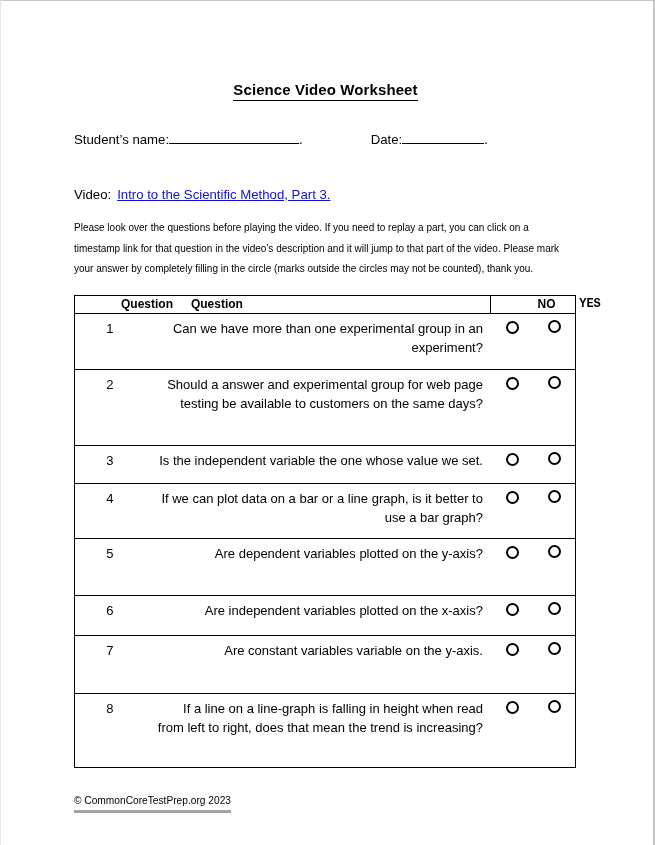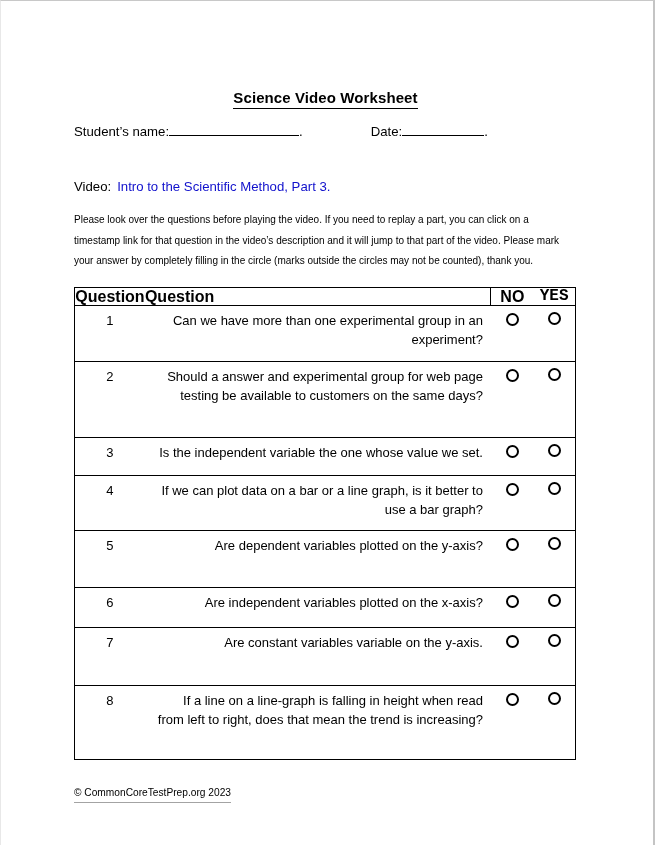--- a/index.html
+++ b/index.html
@@ -20,42 +20,42 @@
     height: 845px;
     box-sizing: border-box;
     background: #ffffff;
     border-top: 1px solid #c8c8c8;
     border-left: 1px solid #e8e8e8;
     border-right: 2px solid #c4c4c4;
   }
   .content {
     position: absolute;
     left: 73px;
-    top: 16px;
+    top: 8px;
     width: 503px;
   }
 
   
   .title-wrap {
     margin-top: 72px;
     text-align: center;
   }
   .title {
     display: inline-block;
     font-size: 15px;
     font-weight: bold;
     letter-spacing: 0.1px;
     border-bottom: 1px solid #000;
     padding-bottom: 1px;
     line-height: 18px;
   }
 
   
   .namedate {
-    margin-top: 14px;
+    margin-top: 30px;
     font-size: 13.2px;
     line-height: 18px;
     white-space: nowrap;
   }
   .blank {
     display: inline-block;
     border-bottom: 1px solid #000;
     vertical-align: baseline;
   }
   .blank-name { width: 130px; }
@@ -64,20 +64,21 @@
 
   
   .video-line {
     margin-top: 37px;
     font-size: 13.2px;
     line-height: 18px;
   }
   .video-label { }
   .video-link {
     color: #1111cc;
+    text-decoration: underline;
     margin-left: 6px;
     cursor: pointer;
   }
 
   
   .instructions {
     margin-top: 14px;
     font-size: 10px;
     line-height: 20.5px;
     width: 500px;
@@ -97,24 +98,25 @@
     border: none;
   }
   .qtable {
     border-top: 1.6px solid #000;
     border-bottom: 1.6px solid #000;
     border-left: 1.6px solid #000;
     border-right: 1.6px solid #000;
   }
   .hrow th {
     border-bottom: 1.6px solid #000;
-    font-size: 16px;
+    font-size: 12px;
     font-weight: bold;
     height: 17px;
     line-height: 17px;
+    padding-left: 46px;
   }
   .qrow td {
     border-bottom: 1.6px solid #000;
     font-size: 13px;
     line-height: 19px;
   }
   .qrow:last-child td { border-bottom: none; }
 
   .c-num   { width: 70px;  text-align: center; }
   .c-text  { width: 344px; text-align: left; }
@@ -138,21 +140,21 @@
   }
 
   
   .footer {
     margin-top: 26px;
     font-size: 10.2px;
     line-height: 14px;
   }
   .footer-text {
     display: inline-block;
-    border-bottom: 1px solid #a3a3a3;
+    border-bottom: 3px solid #a3a3a3;
     padding-bottom: 2px;
   }
 </style>
 </head>
 <body>
 
 <div class="page">
   <div class="content">
 
     <div class="title-wrap">

